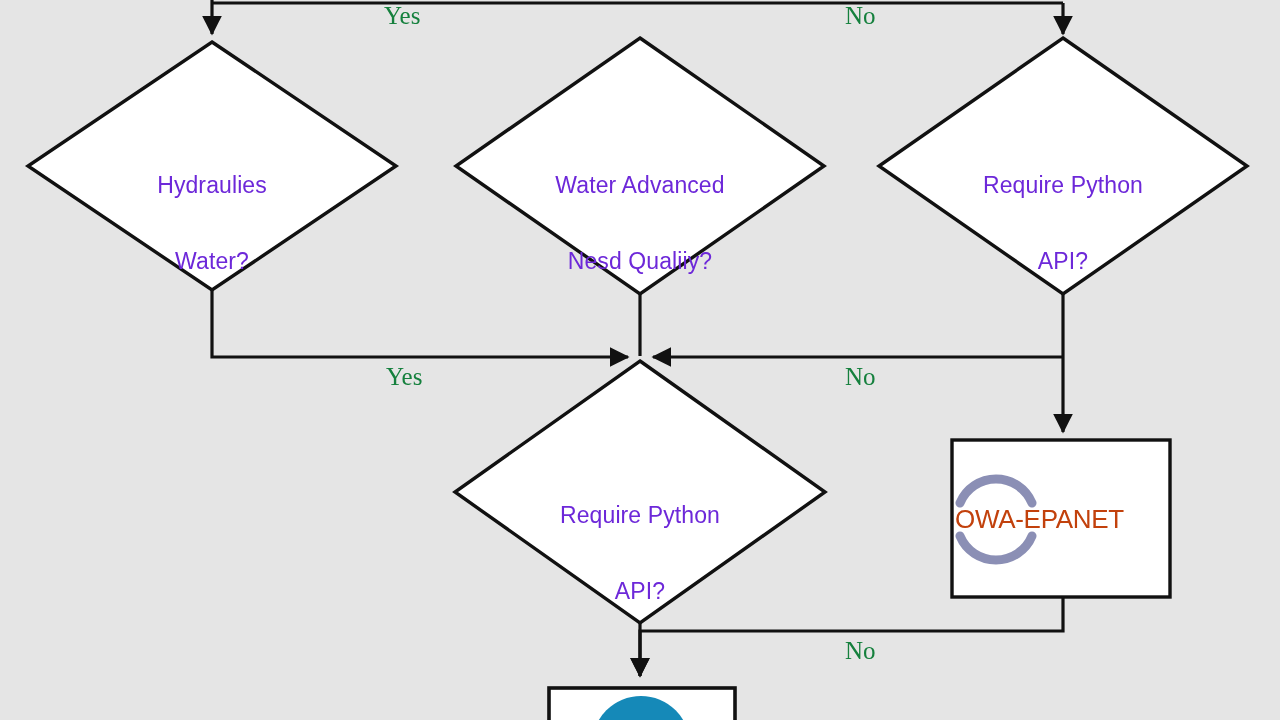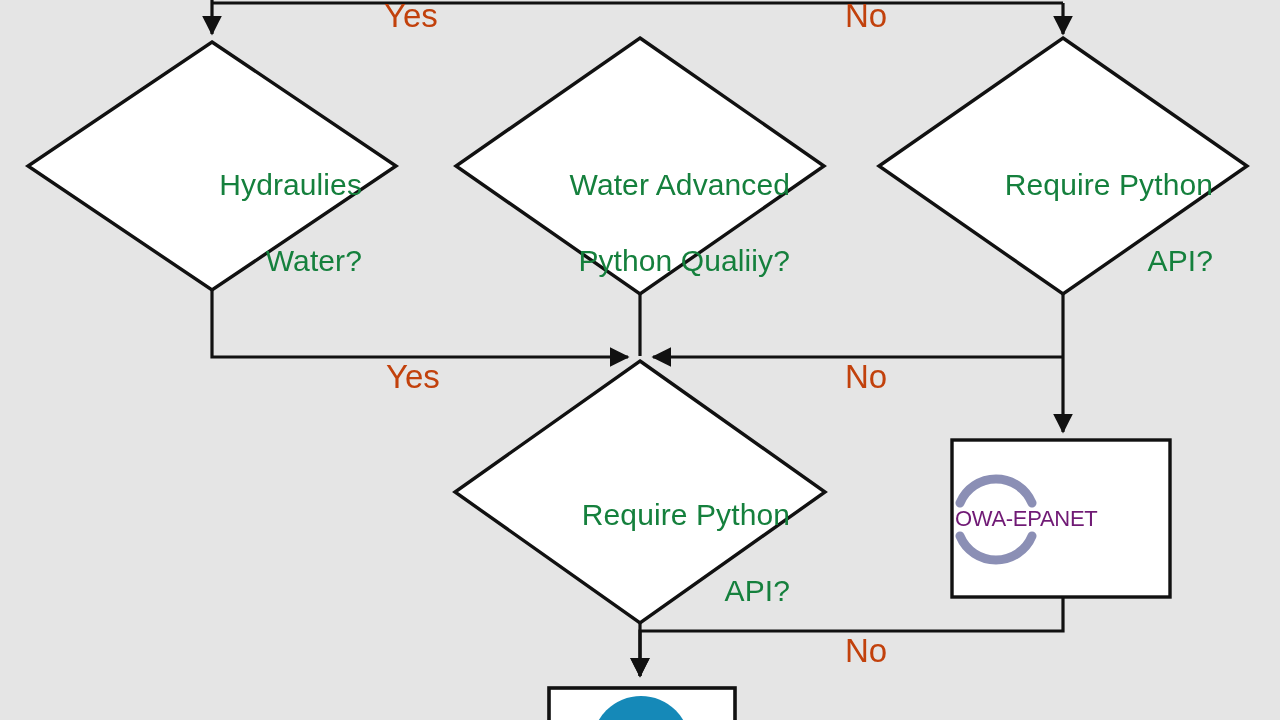--- a/index.html
+++ b/index.html
@@ -23,42 +23,42 @@
   #flow-svg {
     position: absolute;
     top: 0;
     left: 0;
     width: 1280px;
     height: 720px;
     display: block;
   }
   .node-label {
     position: absolute;
-    text-align: right;
-    color: #15803d;
+    text-align: center;
+    color: #6d28d9;
     font-family: "Liberation Sans", sans-serif;
-    font-size: 30px;
+    font-size: 23px;
     line-height: 38px;
     white-space: pre-line;
     letter-spacing: 0.1px;
     pointer-events: none;
   }
   .edge-label {
     position: absolute;
-    color: #c2410c;
-    font-family: Liberation Sans, sans-serif;
-    font-size: 33px;
+    color: #15803d;
+    font-family: Liberation Serif, serif;
+    font-size: 25px;
     line-height: 30px;
     white-space: nowrap;
   }
   .box-label {
     position: absolute;
-    color: #701a75;
+    color: #c2410c;
     font-family: "Liberation Sans", sans-serif;
-    font-size: 22px;
+    font-size: 26px;
     line-height: 30px;
     white-space: nowrap;
     letter-spacing: -0.3px;
   }
 </style>
 </head>
 <body>
 
 <div id="flow-root">
 
@@ -121,21 +121,21 @@
     <circle cx="641" cy="745" r="49" fill="#1589b8"></circle>
   </svg>
 
   <div class="node-label" style="left:62px; top:128px; width:300px;">
     <div>Hydraulies</div>
     <div>Water?</div>
   </div>
 
   <div class="node-label" style="left:490px; top:128px; width:300px;">
     <div>Water Advanced</div>
-    <div>Python Qualiiy?</div>
+    <div>Nesd Qualiiy?</div>
   </div>
 
   <div class="node-label" style="left:913px; top:128px; width:300px;">
     <div>Require Python</div>
     <div>API?</div>
   </div>
 
   <div class="node-label" style="left:490px; top:458px; width:300px;">
     <div>Require Python</div>
     <div>API?</div>

